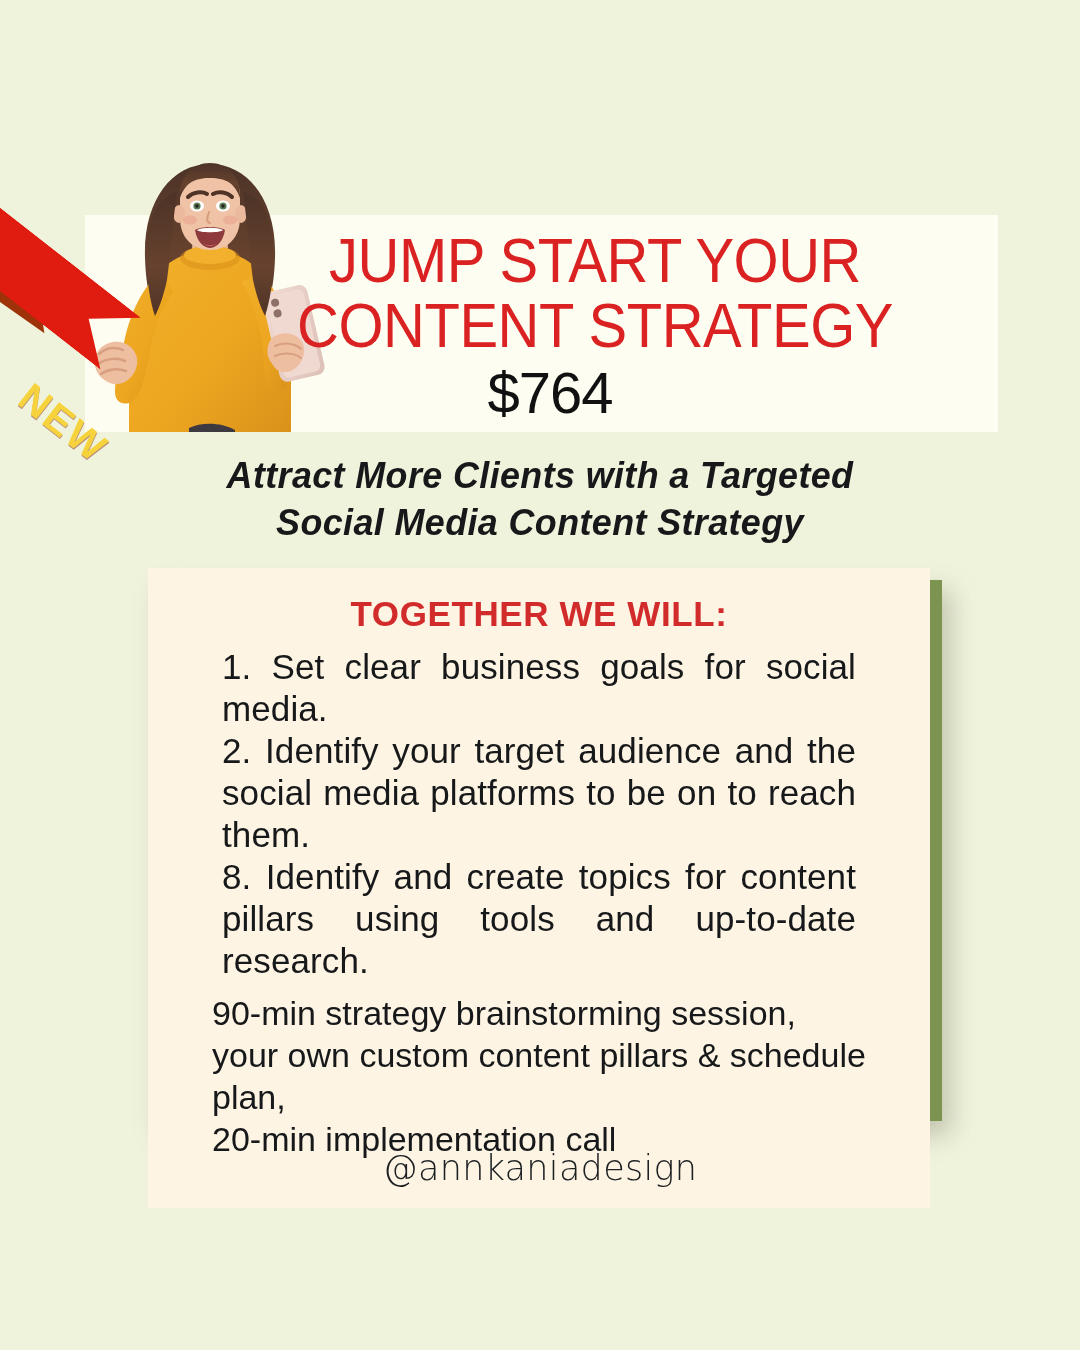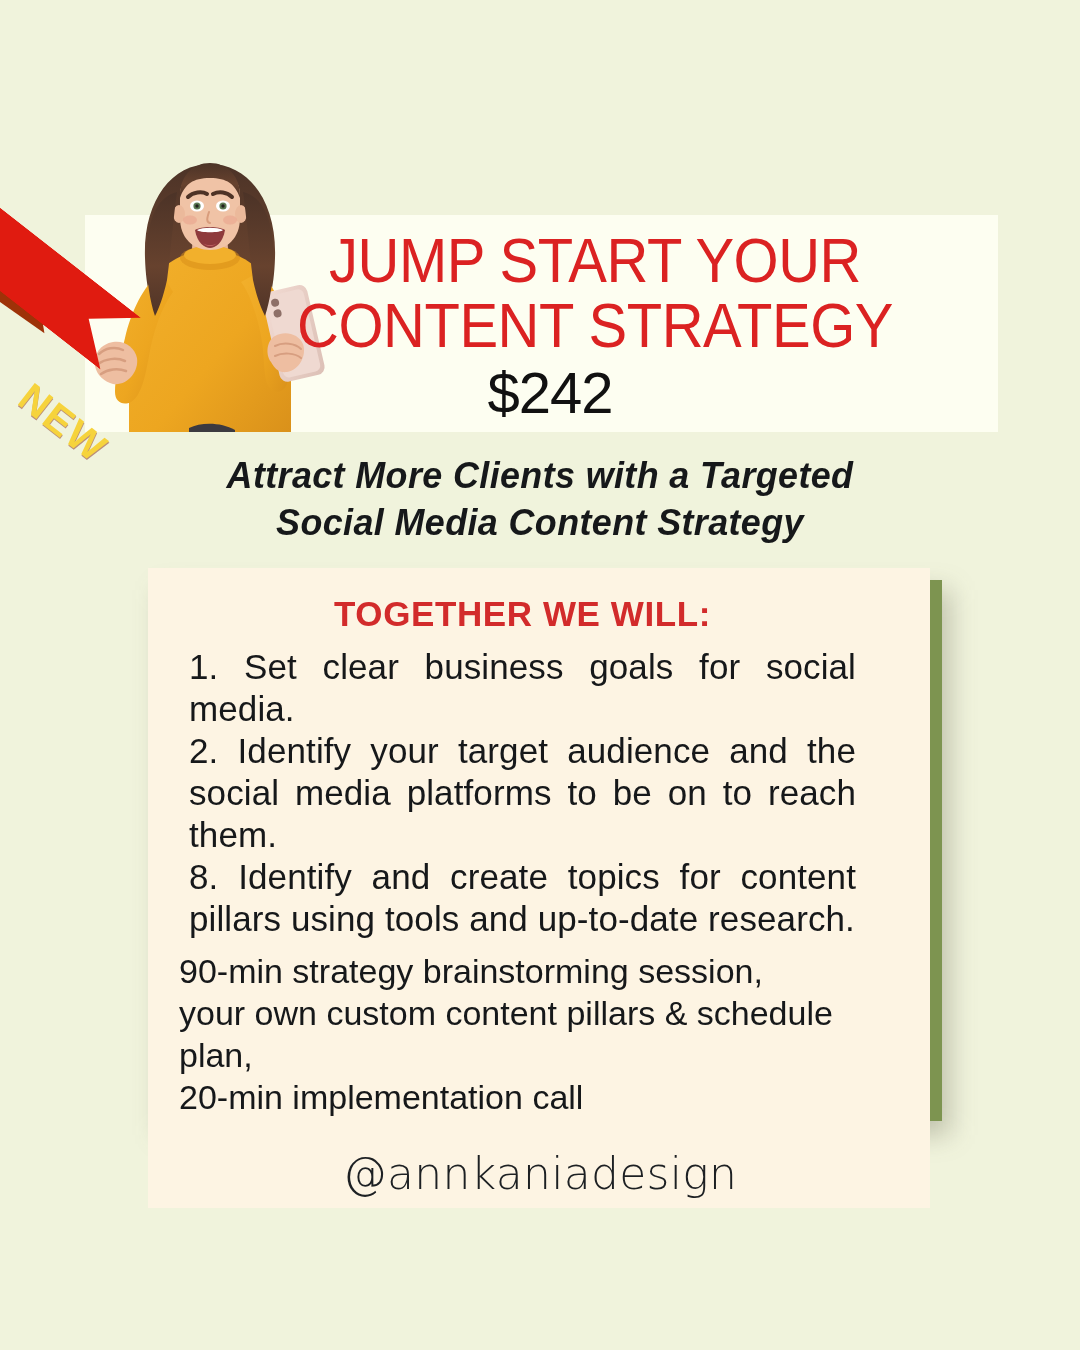--- a/index.html
+++ b/index.html
@@ -167,21 +167,21 @@
     background: #7D9450;
   }
   .card {
     position: absolute;
     left: 148px;
     top: 568px;
     width: 782px;
     height: 640px;
     background: #FDF4E3;
     box-sizing: border-box;
-    padding: 18px 64px 0 31px;
+    padding: 18px 64px 0 64px;
   }
 
   .card-heading {
     text-align: center;
     color: #D22B2B;
     font-family: "Liberation Sans Narrow", "Liberation Sans", sans-serif;
     font-weight: bold;
     font-size: 35px;
     line-height: 44px;
     letter-spacing: 0.6px;
@@ -224,21 +224,21 @@
   
   .handle {
     position: absolute;
     left: 140px;
     top: 1148px;
     width: 800px;
     text-align: center;
     color: #1D2023;
     font-family: "DejaVu Sans", sans-serif;
     font-weight: 300;
-    font-size: 44px;
+    font-size: 35px;
     letter-spacing: 0.3px;
   }
 </style>
 </head>
 <body>
 
 <div id="canvas">
 
   <div class="hero-banner"></div>
 
@@ -330,21 +330,21 @@
   <div class="ribbon-wrap">
     <div class="ribbon-tail"></div>
     <div class="ribbon-band"></div>
     <div class="ribbon-label">NEW</div>
   </div>
 
   <div class="headline">
     <span class="l1">JUMP START YOUR</span>
     <span class="l2">CONTENT STRATEGY</span>
   </div>
-  <div class="price">$242</div>
+  <div class="price">$764</div>
 
   <div class="subtitle">
     <span>Attract More Clients with a Targeted</span>
     <span>Social Media Content Strategy</span>
   </div>
 
   <div class="card-shadow"></div>
   <div class="card-green"></div>
   <div class="card">
     <div class="card-heading">TOGETHER WE WILL:</div>

